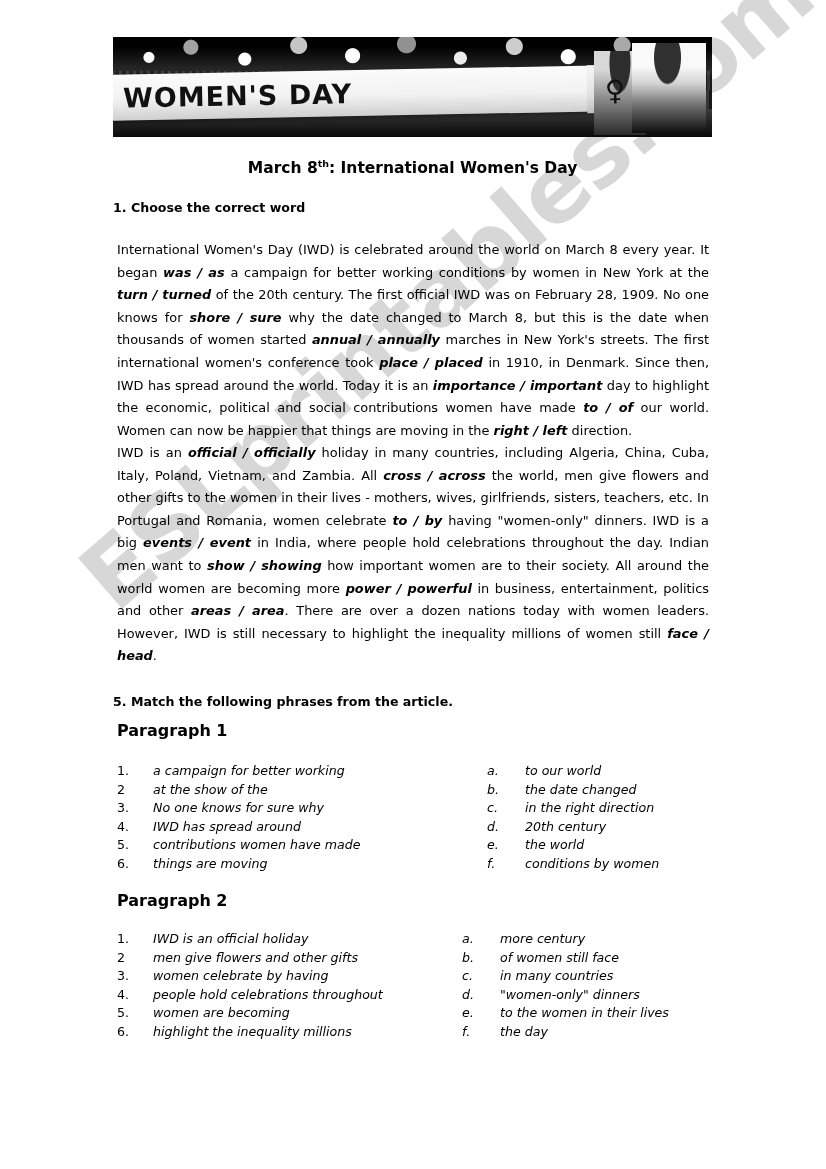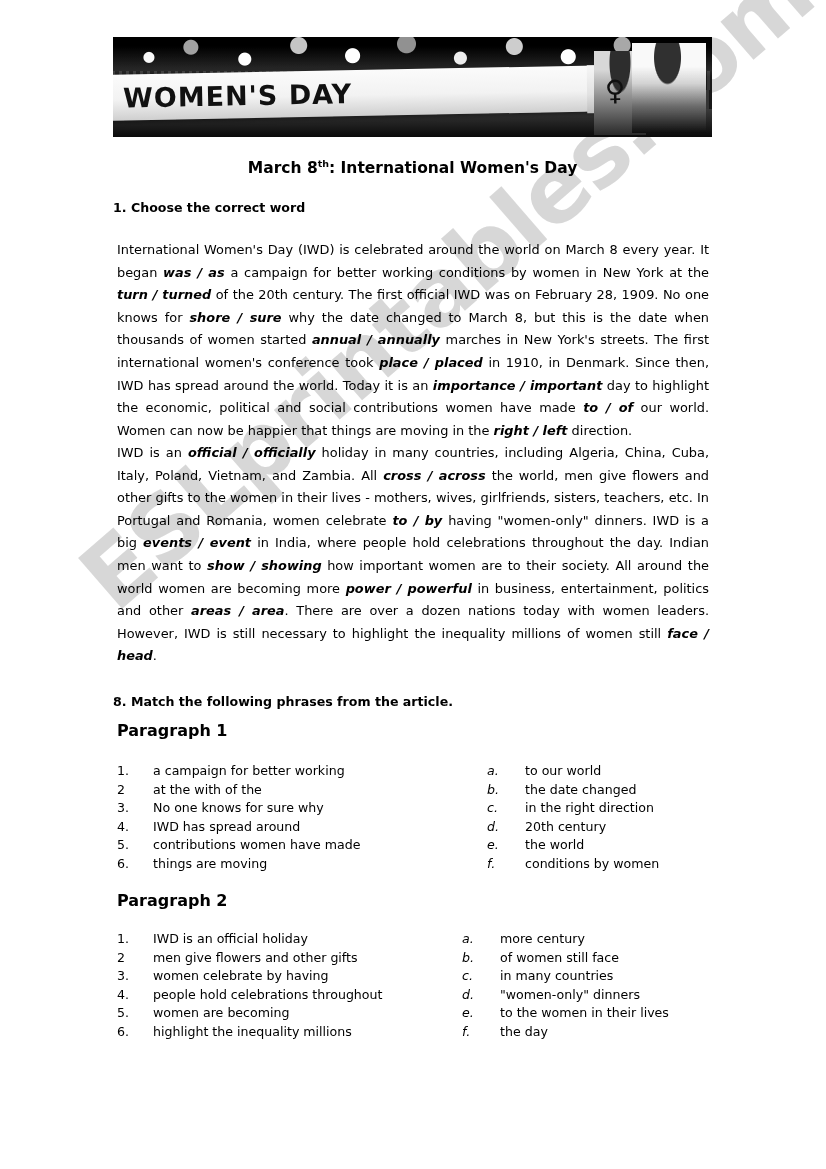--- a/index.html
+++ b/index.html
@@ -247,21 +247,21 @@
   .match-marker {
     width: 36px;
     flex: 0 0 36px;
     white-space: nowrap;
   }
   .match-marker.alpha {
     font-style: italic;
     width: 38px;
     flex: 0 0 38px;
   }
-  .match-text { white-space: nowrap; }
+  .match-text { white-space: nowrap; font-style: italic; }
 </style>
 </head>
 <body>
 
 <div class="page">
 
   <div class="watermark">
     <div class="watermark-text">ESLprintables.com</div>
   </div>
 
@@ -281,33 +281,33 @@
 
     <div class="doc-title">
       <span>March 8</span><sup>th</sup><span>: International Women's Day</span>
     </div>
 
     <div class="section-heading" id="heading-1">1. Choose the correct word</div>
 
     <div class="body-para" id="para-1"><span>International Women's Day (IWD) is celebrated around the world on March 8 every year. It began </span><span class="choice">was / as</span><span>  a campaign for better working conditions by women in New York at the </span><span class="choice">turn / turned</span><span> of the 20th century. The first official IWD was on February 28, 1909. No one knows for </span><span class="choice">shore / sure</span><span> why the date changed to March 8, but this is the date when thousands of women started </span><span class="choice">annual / annually</span><span> marches in New York's streets. The first international women's conference took </span><span class="choice">place / placed</span><span> in 1910, in Denmark. Since then, IWD has spread around the world. Today it is an </span><span class="choice">importance / important</span><span> day to highlight the economic, political and social contributions women have made </span><span class="choice">to / of</span><span> our world. Women can now be happier that things are moving in the </span><span class="choice">right / left</span><span> direction.</span></div>
     <div class="body-para" id="para-2"><span>IWD is an </span><span class="choice">official / officially</span><span> holiday in many countries, including Algeria, China, Cuba, Italy, Poland, Vietnam, and Zambia. All </span><span class="choice">cross / across</span><span> the world, men give flowers and other gifts to the women in their lives - mothers, wives, girlfriends, sisters, teachers, etc. In Portugal and Romania, women celebrate </span><span class="choice">to / by</span><span> having "women-only" dinners. IWD is a big </span><span class="choice">events / event</span><span> in India, where people hold celebrations throughout the day. Indian men want to </span><span class="choice">show / showing</span><span> how important women are to their society. All around the world women are becoming more </span><span class="choice">power / powerful</span><span> in business, entertainment, politics and other </span><span class="choice">areas / area</span><span>. There are over a dozen nations today with women leaders. However, IWD is still necessary to highlight the inequality millions of women still </span><span class="choice">face / head</span><span>.</span></div>
 
-    <div class="section-heading" id="heading-2">8. Match the following phrases from the article.</div>
+    <div class="section-heading" id="heading-2">5. Match the following phrases from the article.</div>
 
     <div class="sub-heading" id="para1-heading">Paragraph 1</div>
     <div class="sub-heading" id="para2-heading">Paragraph 2</div>
 
     <div class="match-block" id="match-1-left">
         <div class="match-row">
           <span class="match-marker">1.</span>
           <span class="match-text">a campaign for better working</span>
         </div>
         <div class="match-row">
           <span class="match-marker">2</span>
-          <span class="match-text">at the with of the</span>
+          <span class="match-text">at the show of the</span>
         </div>
         <div class="match-row">
           <span class="match-marker">3.</span>
           <span class="match-text">No one knows for sure why</span>
         </div>
         <div class="match-row">
           <span class="match-marker">4.</span>
           <span class="match-text">IWD has spread around</span>
         </div>
         <div class="match-row">

